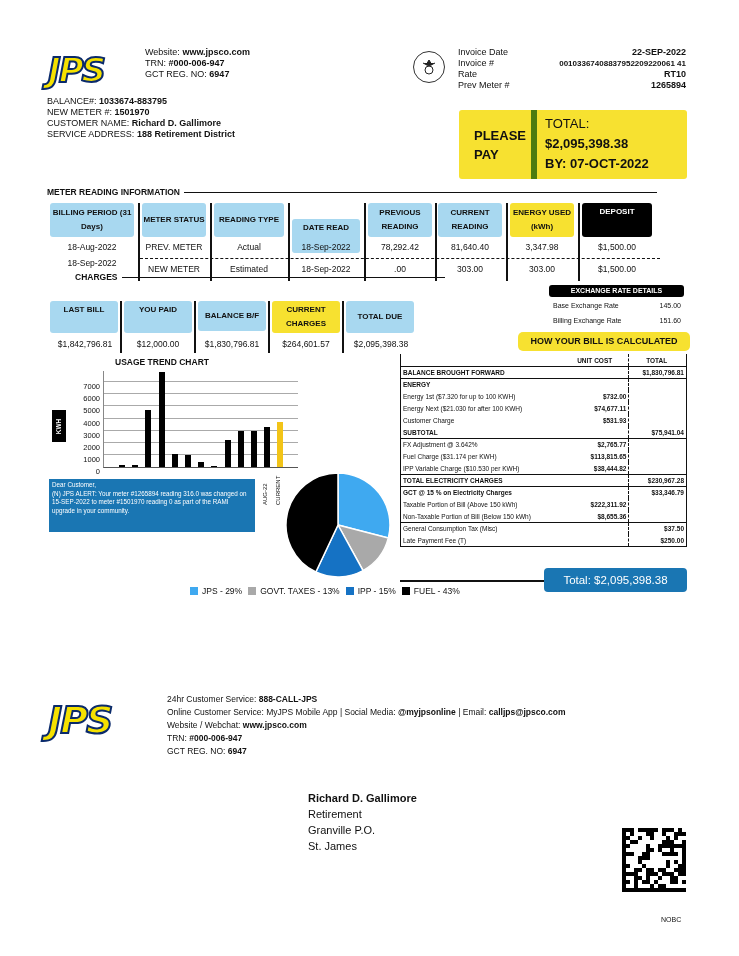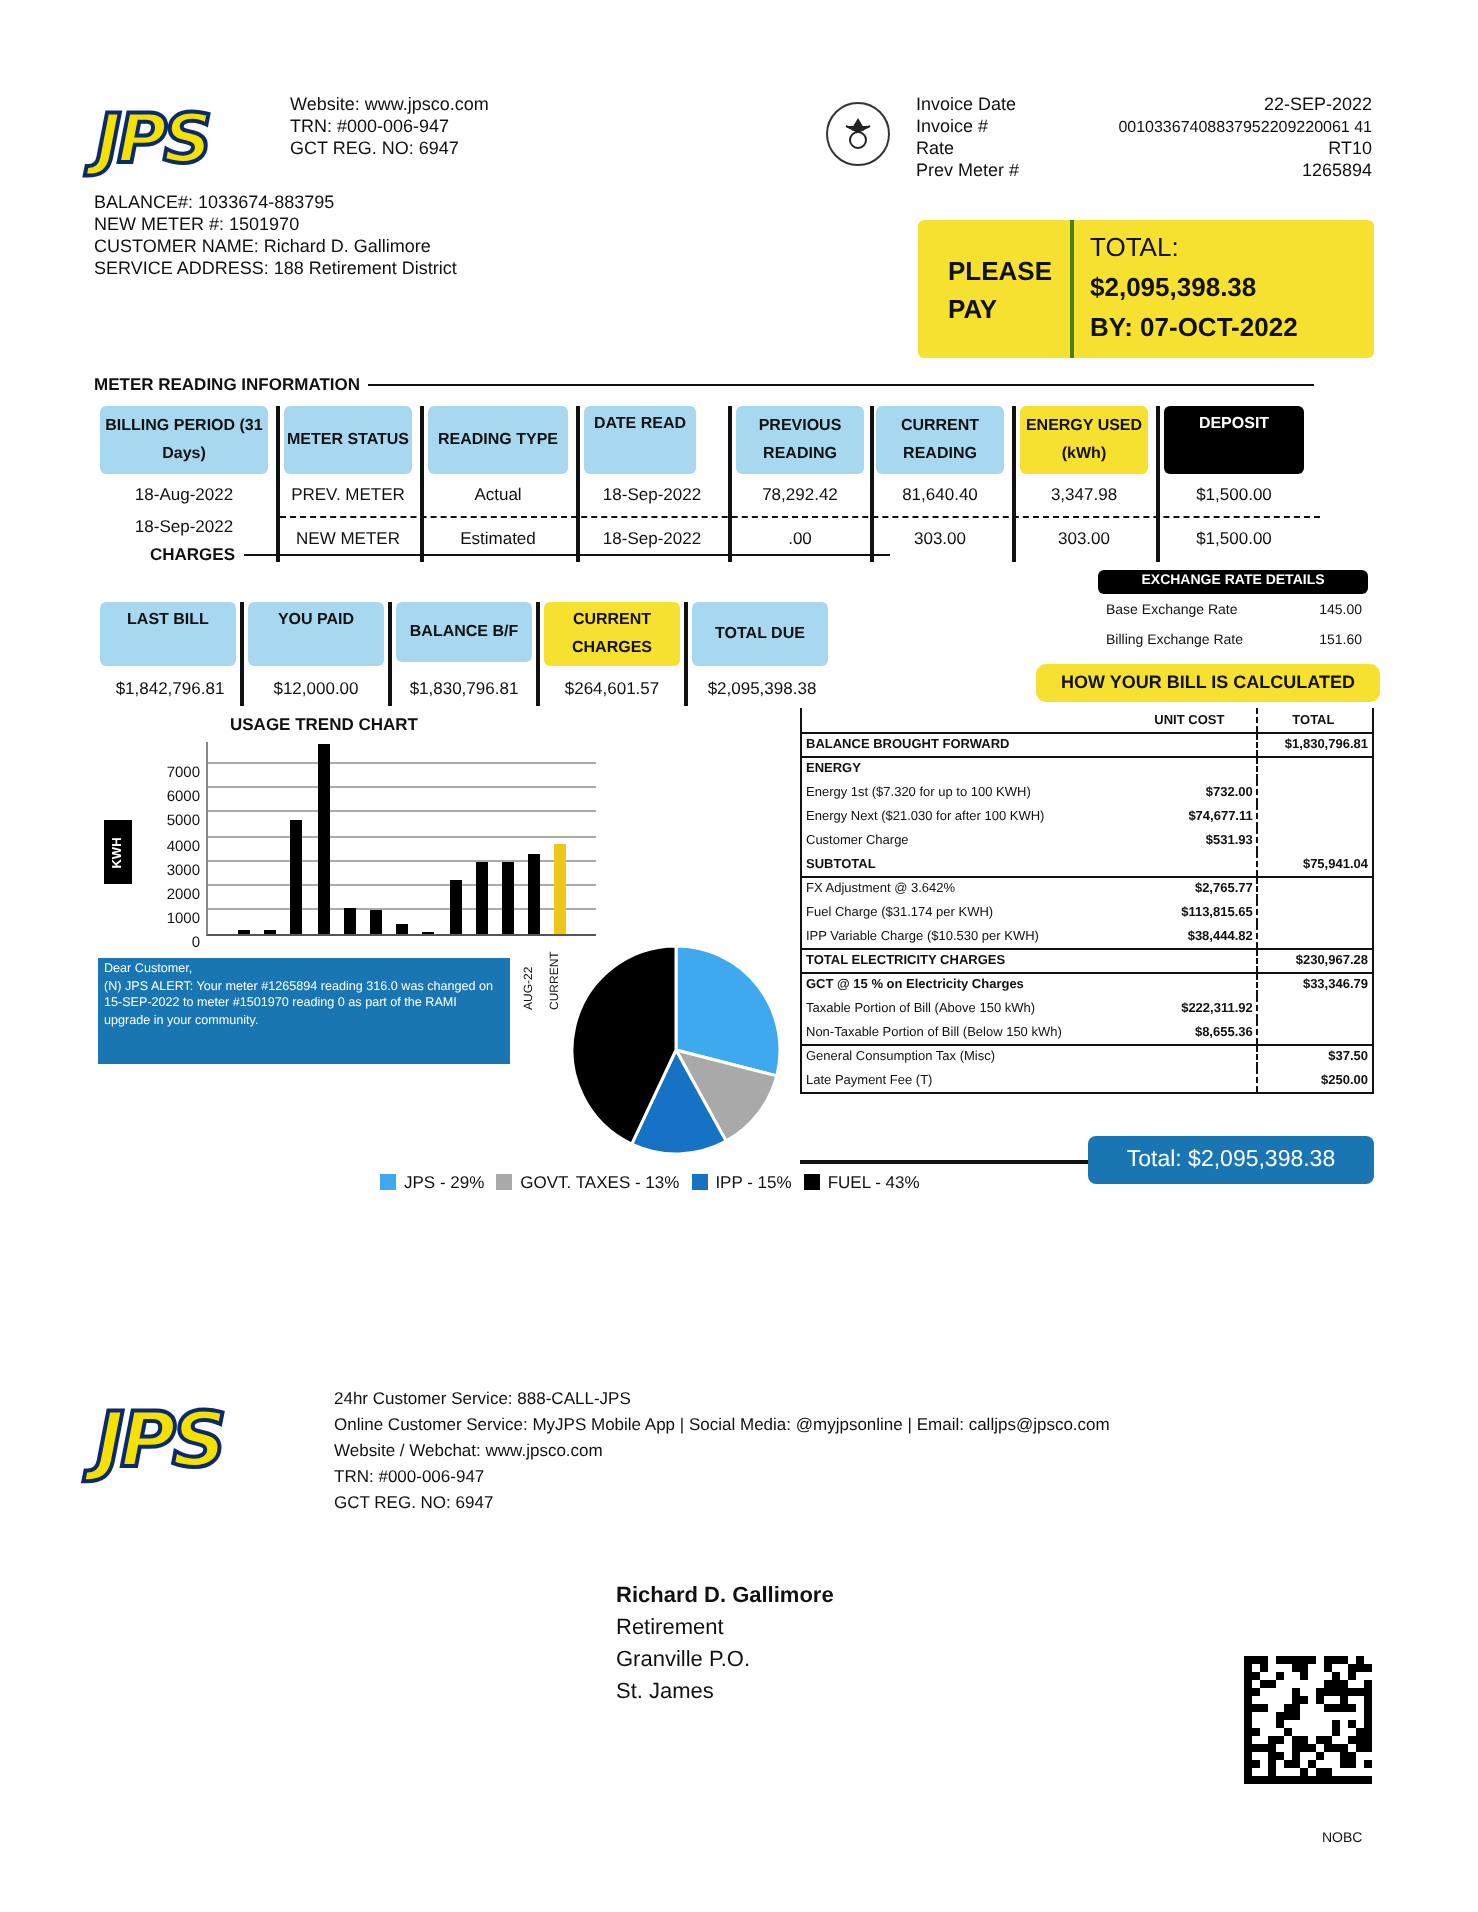--- a/index.html
+++ b/index.html
@@ -1,21 +1,21 @@
 <!DOCTYPE html>
 <html><head>
 <meta charset="utf-8">
 <style>
   * { box-sizing: border-box; margin: 0; padding: 0; }
   body { width: 739px; height: 956px; background: #fff; font-family: "Liberation Sans", sans-serif; color: #111; position: relative; overflow: hidden; }
   .abs { position: absolute; }
   .logo { font-family: "DejaVu Sans", sans-serif; font-weight: 900; font-style: italic; color: #f5e100; -webkit-text-stroke: 2px #0a2a6b; letter-spacing: -2px; }
   .small { font-size: 9px; line-height: 11px; }
   .tiny { font-size: 7px; line-height: 9px; }
-  b { font-weight: normal; }
+  b { font-weight: bold; }
   .sec-title { font-size: 8.5px; font-weight: bold; display: flex; align-items: center; }
   .sec-title .rule { flex: 1; height: 1px; background: #111; margin-left: 4px; border-left: 1px solid #111; position: relative; }
   .hdr-cell { border-radius: 3px; font-size: 8px; font-weight: bold; text-align: center; display: flex; align-items: center; justify-content: center; line-height: 14px; color: #111; }
   .blue { background: #a8d8f0; }
   .yellow { background: #f7e130; }
   .black { background: #000; color: #fff; }
   .val { font-size: 8.5px; text-align: center; }
   .vsep { position: absolute; width: 2px; background: #111; }
   .calc-row { display: flex; font-size: 6.5px; height: 12px; align-items: center; }
   .calc-row .c1 { width: 166px; padding-left: 2px; }
@@ -65,40 +65,40 @@
       <span>Rate</span>
       <b>RT10</b>
     </div>
   <div style="display:flex;justify-content:space-between;">
       <span>Prev Meter #</span>
       <b>1265894</b>
     </div>
 </div>
 
 <div class="abs" style="left:459px;top:110px;width:228px;height:69px;background:#f7e130;border-radius:3px;display:flex;">
-  <div style="width:78px;display:flex;flex-direction:column;justify-content:center;padding-left:15px;font-weight:bold;font-size:13px;line-height:19px;border-right:2px solid #4d7c0f;">
+  <div style="width:78px;display:flex;flex-direction:column;justify-content:center;padding-left:15px;font-weight:bold;font-size:13px;line-height:19px;border-right:6px solid #4d7c0f;">
     <span>PLEASE</span>
     <span>PAY</span>
   </div>
   <div style="padding:4px 8px;font-size:13px;line-height:20px;">
     <div>TOTAL:</div>
     <div style="font-weight:bold;">$2,095,398.38</div>
     <div style="font-weight:bold;">BY: 07-OCT-2022</div>
   </div>
 </div>
 
 <div class="abs sec-title" style="left:47px;top:187px;width:610px;">
   <span>METER READING INFORMATION</span>
     <span class="rule"></span>
 </div>
 <div class="abs" style="left:50px;top:203px;width:620px;height:80px;">
   <div class="hdr-cell blue abs" style="left:0;top:0;width:84px;height:34px;">BILLING PERIOD (31 Days)</div>
   <div class="hdr-cell blue abs" style="left:92px;top:0;width:64px;height:34px;">METER STATUS</div>
   <div class="hdr-cell blue abs" style="left:164px;top:0;width:70px;height:34px;">READING TYPE</div>
-  <div class="hdr-cell blue abs" style="left:242px;top:0;width:56px;height:34px;align-items:flex-start;padding-top:2px;">DATE READ</div>
+  <div class="hdr-cell blue abs" style="left:242px;top:16px;width:68px;height:34px;align-items:flex-start;padding-top:2px;">DATE READ</div>
   <div class="hdr-cell blue abs" style="left:318px;top:0;width:64px;height:34px;">PREVIOUS READING</div>
   <div class="hdr-cell blue abs" style="left:388px;top:0;width:64px;height:34px;">CURRENT READING</div>
   <div class="hdr-cell yellow abs" style="left:460px;top:0;width:64px;height:34px;">ENERGY USED (kWh)</div>
   <div class="hdr-cell black abs" style="left:532px;top:0;width:70px;height:34px;align-items:flex-start;padding-top:2px;">DEPOSIT</div>
 
   <div class="vsep" style="left:88px;top:0;height:78px;"></div>
   <div class="vsep" style="left:160px;top:0;height:78px;"></div>
   <div class="vsep" style="left:238px;top:0;height:78px;"></div>
   <div class="vsep" style="left:314px;top:0;height:78px;"></div>
   <div class="vsep" style="left:385px;top:0;height:78px;"></div>

